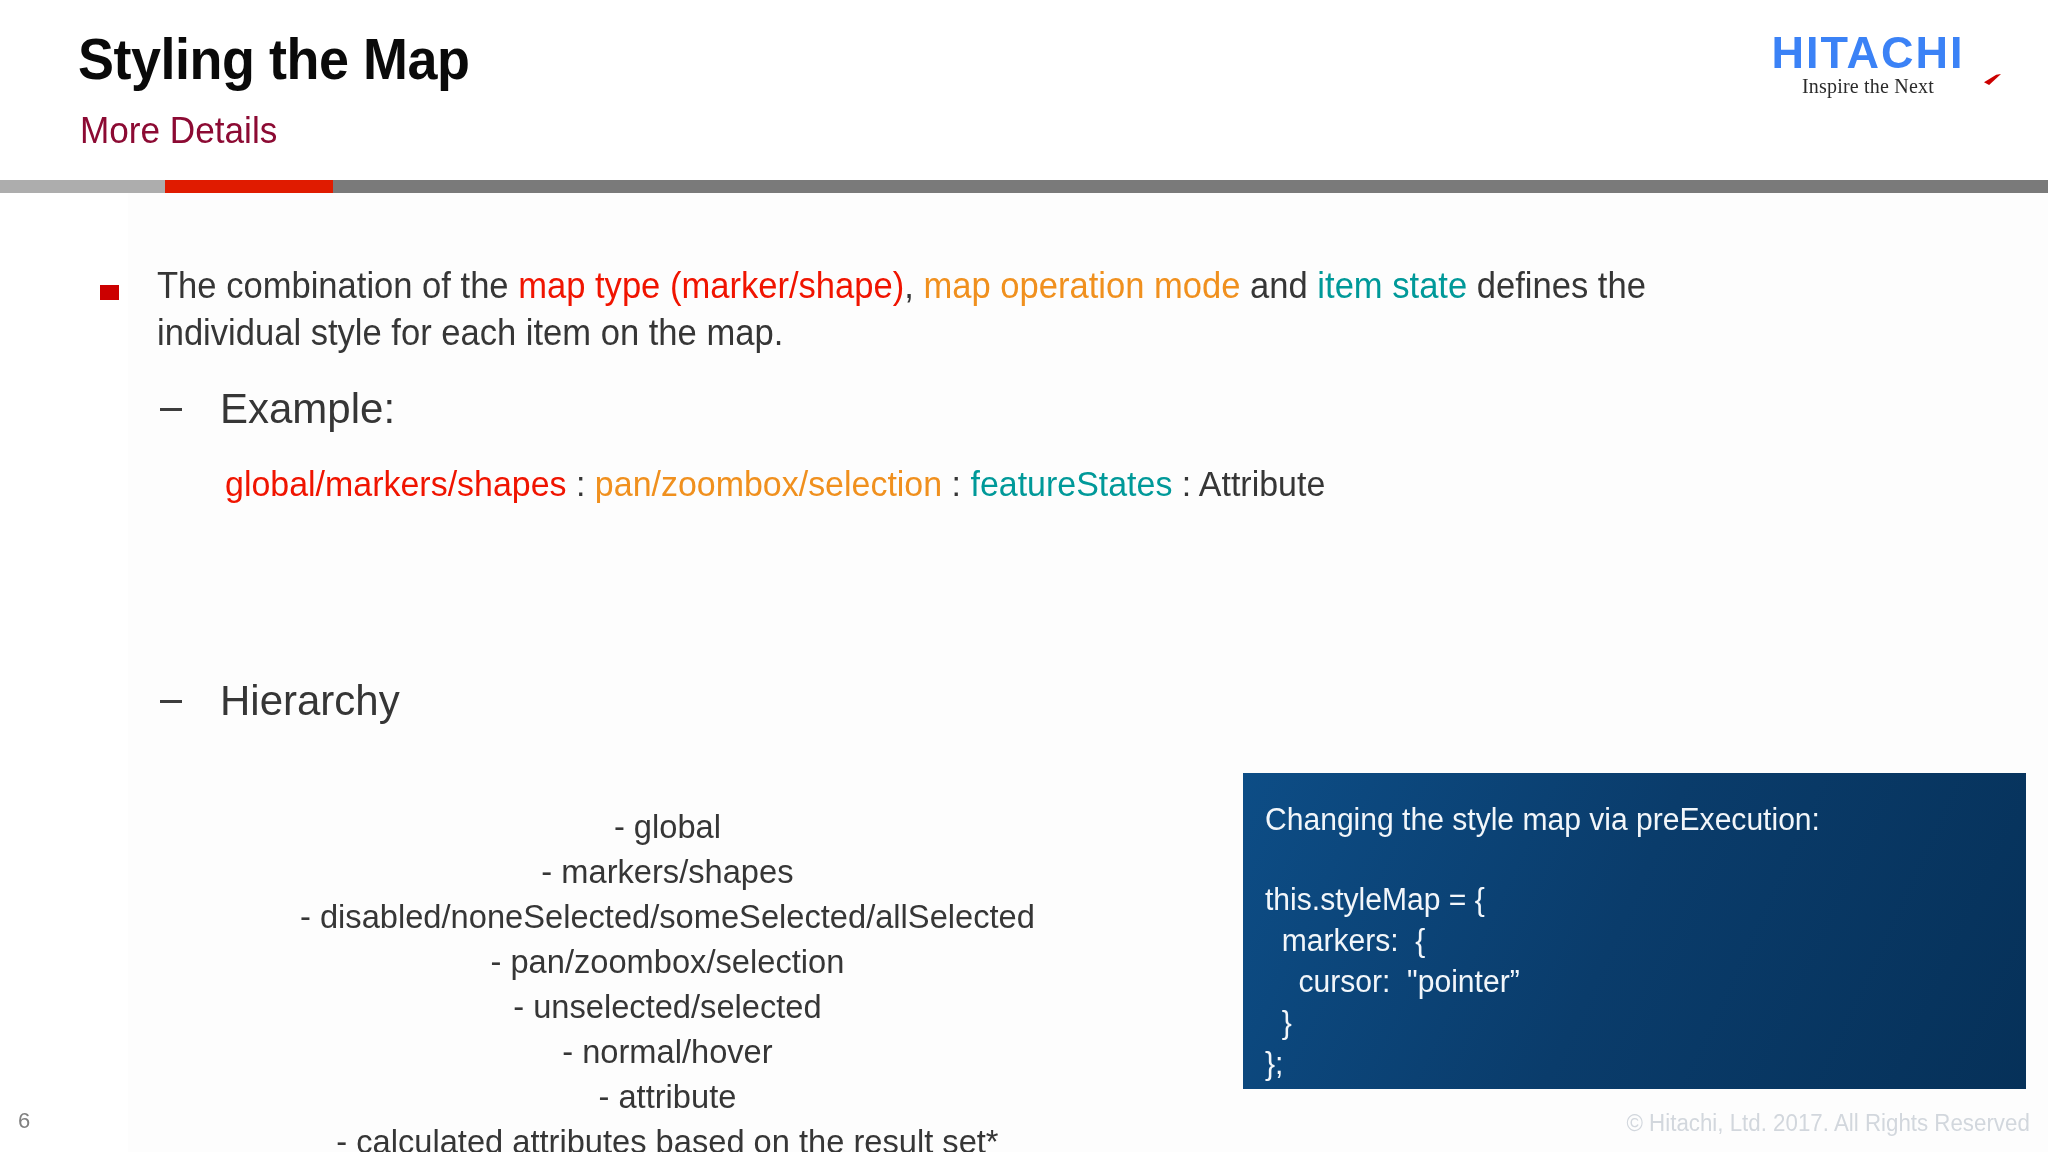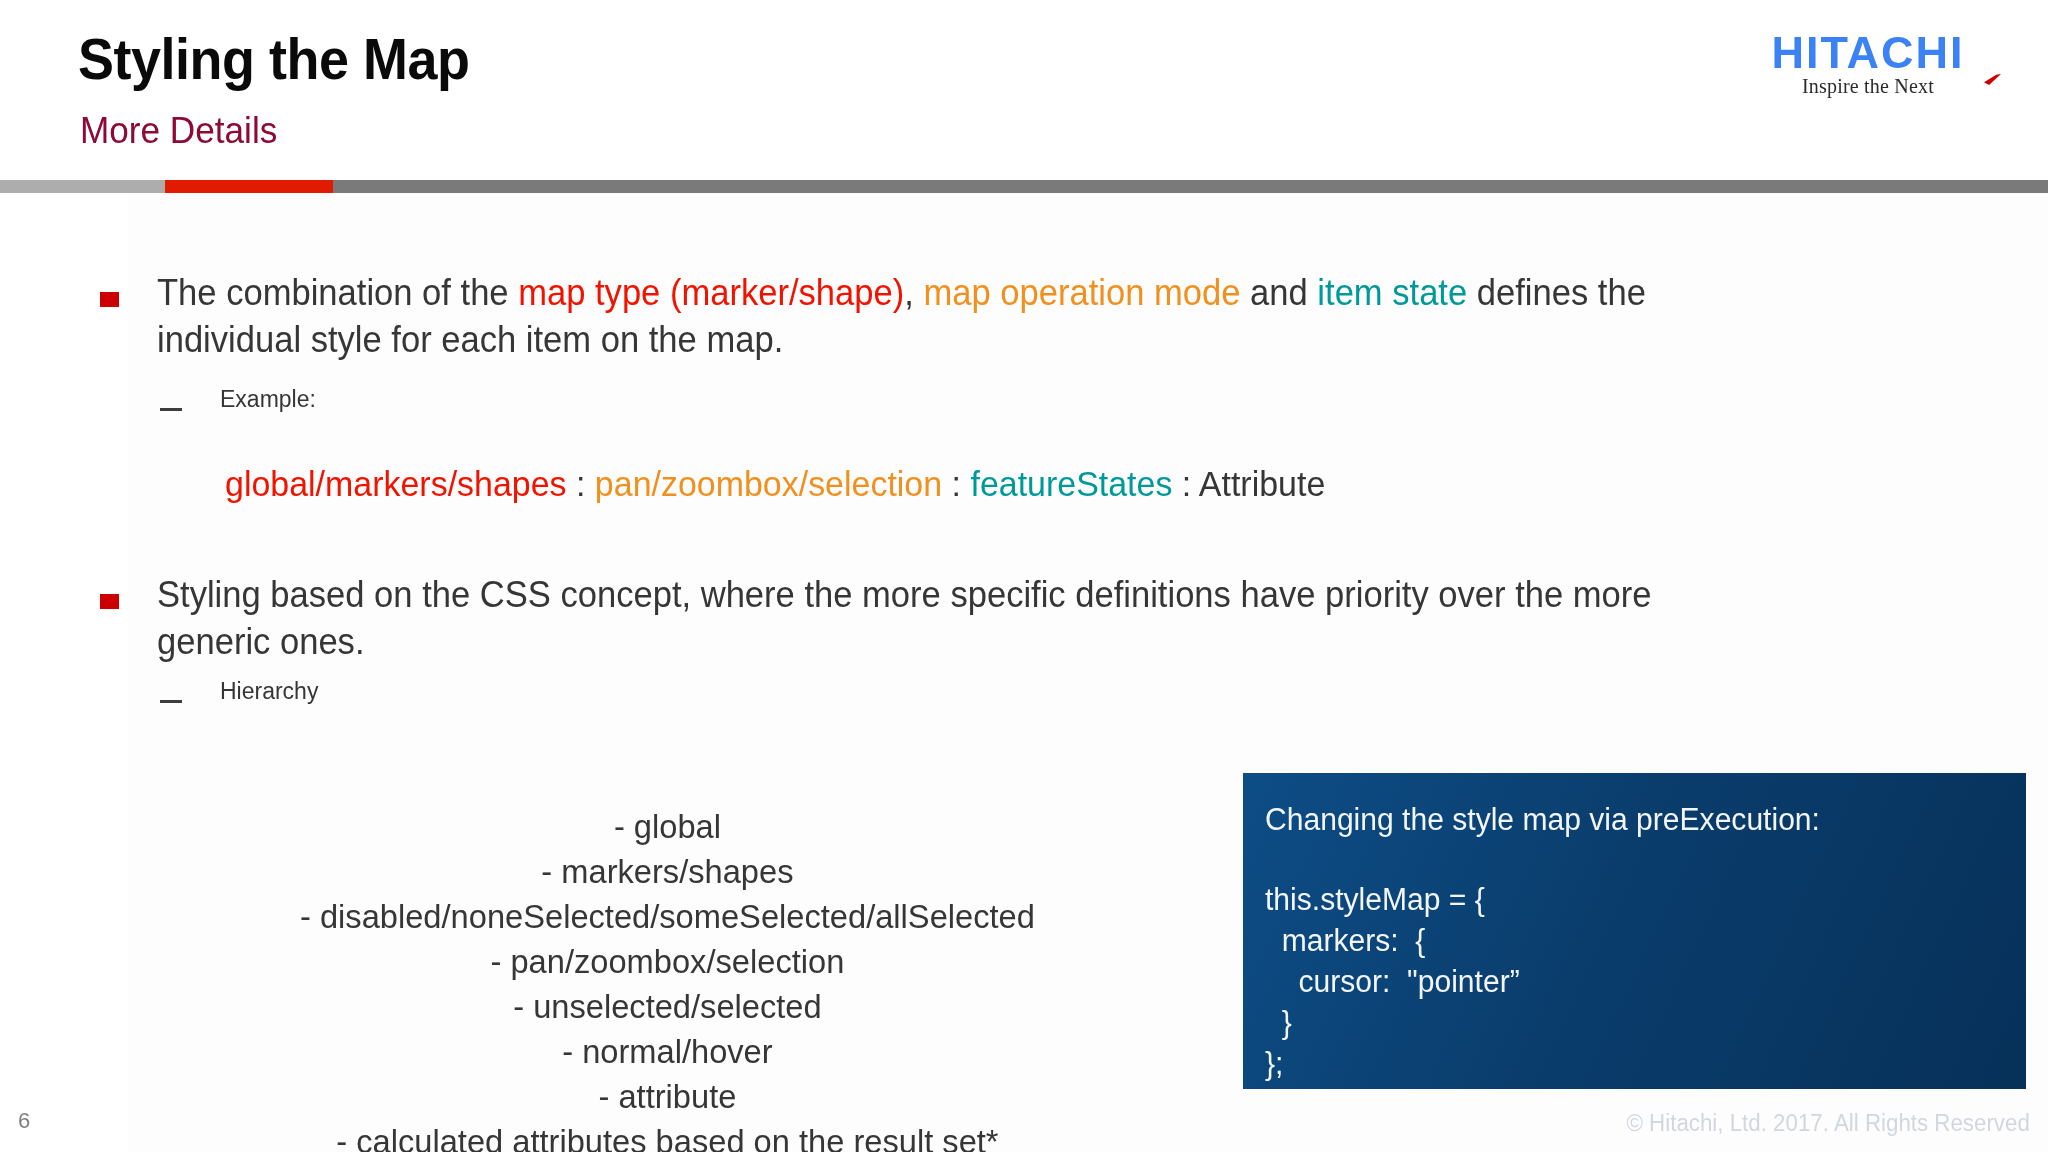--- a/index.html
+++ b/index.html
@@ -94,21 +94,20 @@
     height: 13px;
   }
   .bar-left   { left: 0px;   width: 165px; background: #adadad; }
   .bar-red    { left: 165px; width: 168px; background: #e01b00; }
   .bar-right  { left: 333px; width: 1715px; background: #7a7a7a; }
 
   
   .bullet-row {
     position: absolute;
     display: block;
-    margin-top: 7px;
   }
   .bullet-sq {
     position: absolute;
     left: 0;
     top: 17px;
     width: 19px;
     height: 15px;
     background: #cc0000;
   }
   .bullet-text {
@@ -129,21 +128,21 @@
   .sub-dash {
     position: absolute;
     left: 0;
     top: 20px;
     width: 22px;
     height: 3px;
     background: #3d3d3d;
   }
   .sub-text {
     margin-left: 60px;
-    font-size: 23px;
+    font-size: 42px;
     line-height: 1.0;
     color: #363636;
     white-space: nowrap;
   }
 
   
   .example-line {
     position: absolute;
     font-size: 35px;
     line-height: 1.0;
@@ -247,27 +246,20 @@
 
   <div class="sub-row" style="left:160px; top:388px;">
     <span class="sub-dash"></span>
     <div class="sub-text">Example:</div>
   </div>
 
   <div class="example-line" style="left:225px; top:466px;">
     <span class="c-red">global/markers/shapes</span><span class="c-dark"> : </span><span class="c-orange">pan/zoombox/selection</span><span class="c-dark"> :  </span><span class="c-teal">featureStates</span><span class="c-dark"> : </span><span class="c-dark">Attribute</span>
   </div>
 
-  <div class="bullet-row" style="left:100px; top:570px; width:1850px;">
-    <span class="bullet-sq"></span>
-    <div class="bullet-text">
-      <span>Styling based on the CSS concept, where the more specific definitions have priority over the more</span>
-      <span class="line2">generic ones.</span>
-    </div>
-  </div>
 
   <div class="sub-row" style="left:160px; top:680px;">
     <span class="sub-dash"></span>
     <div class="sub-text">Hierarchy</div>
   </div>
 
   <div class="hierarchy">
     <div class="hier-item">- global</div>
     <div class="hier-item">- markers/shapes</div>
     <div class="hier-item">- disabled/noneSelected/someSelected/allSelected</div>

